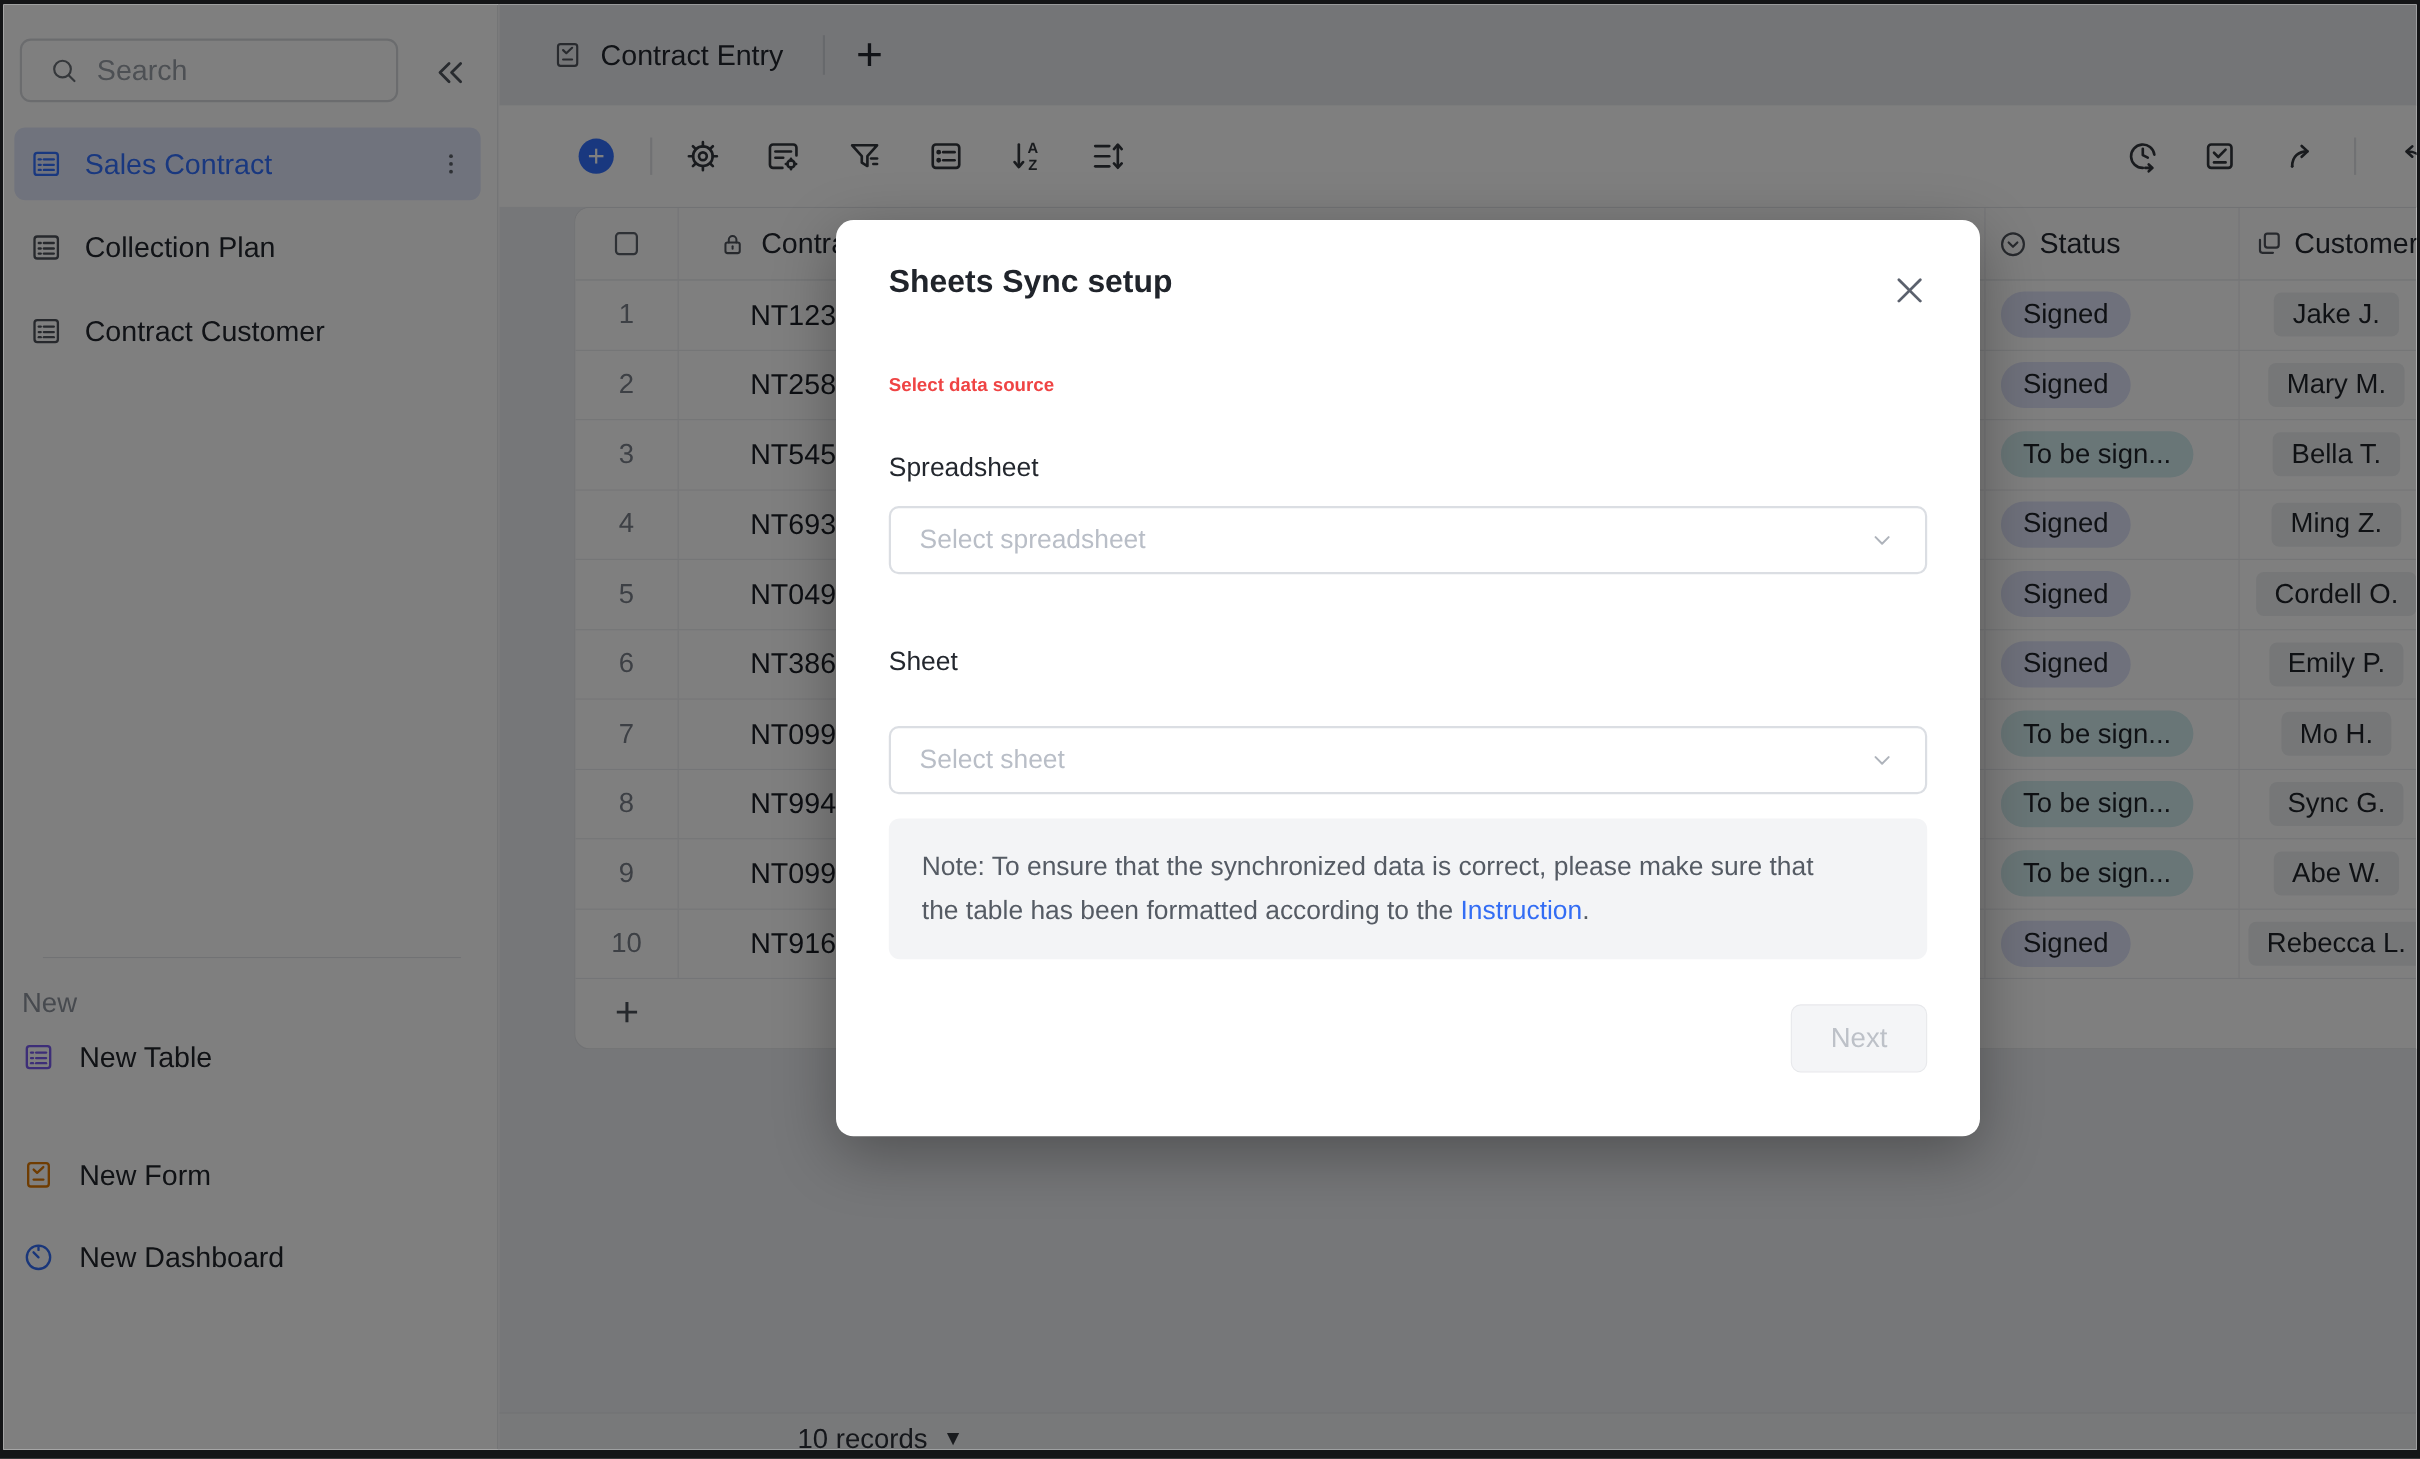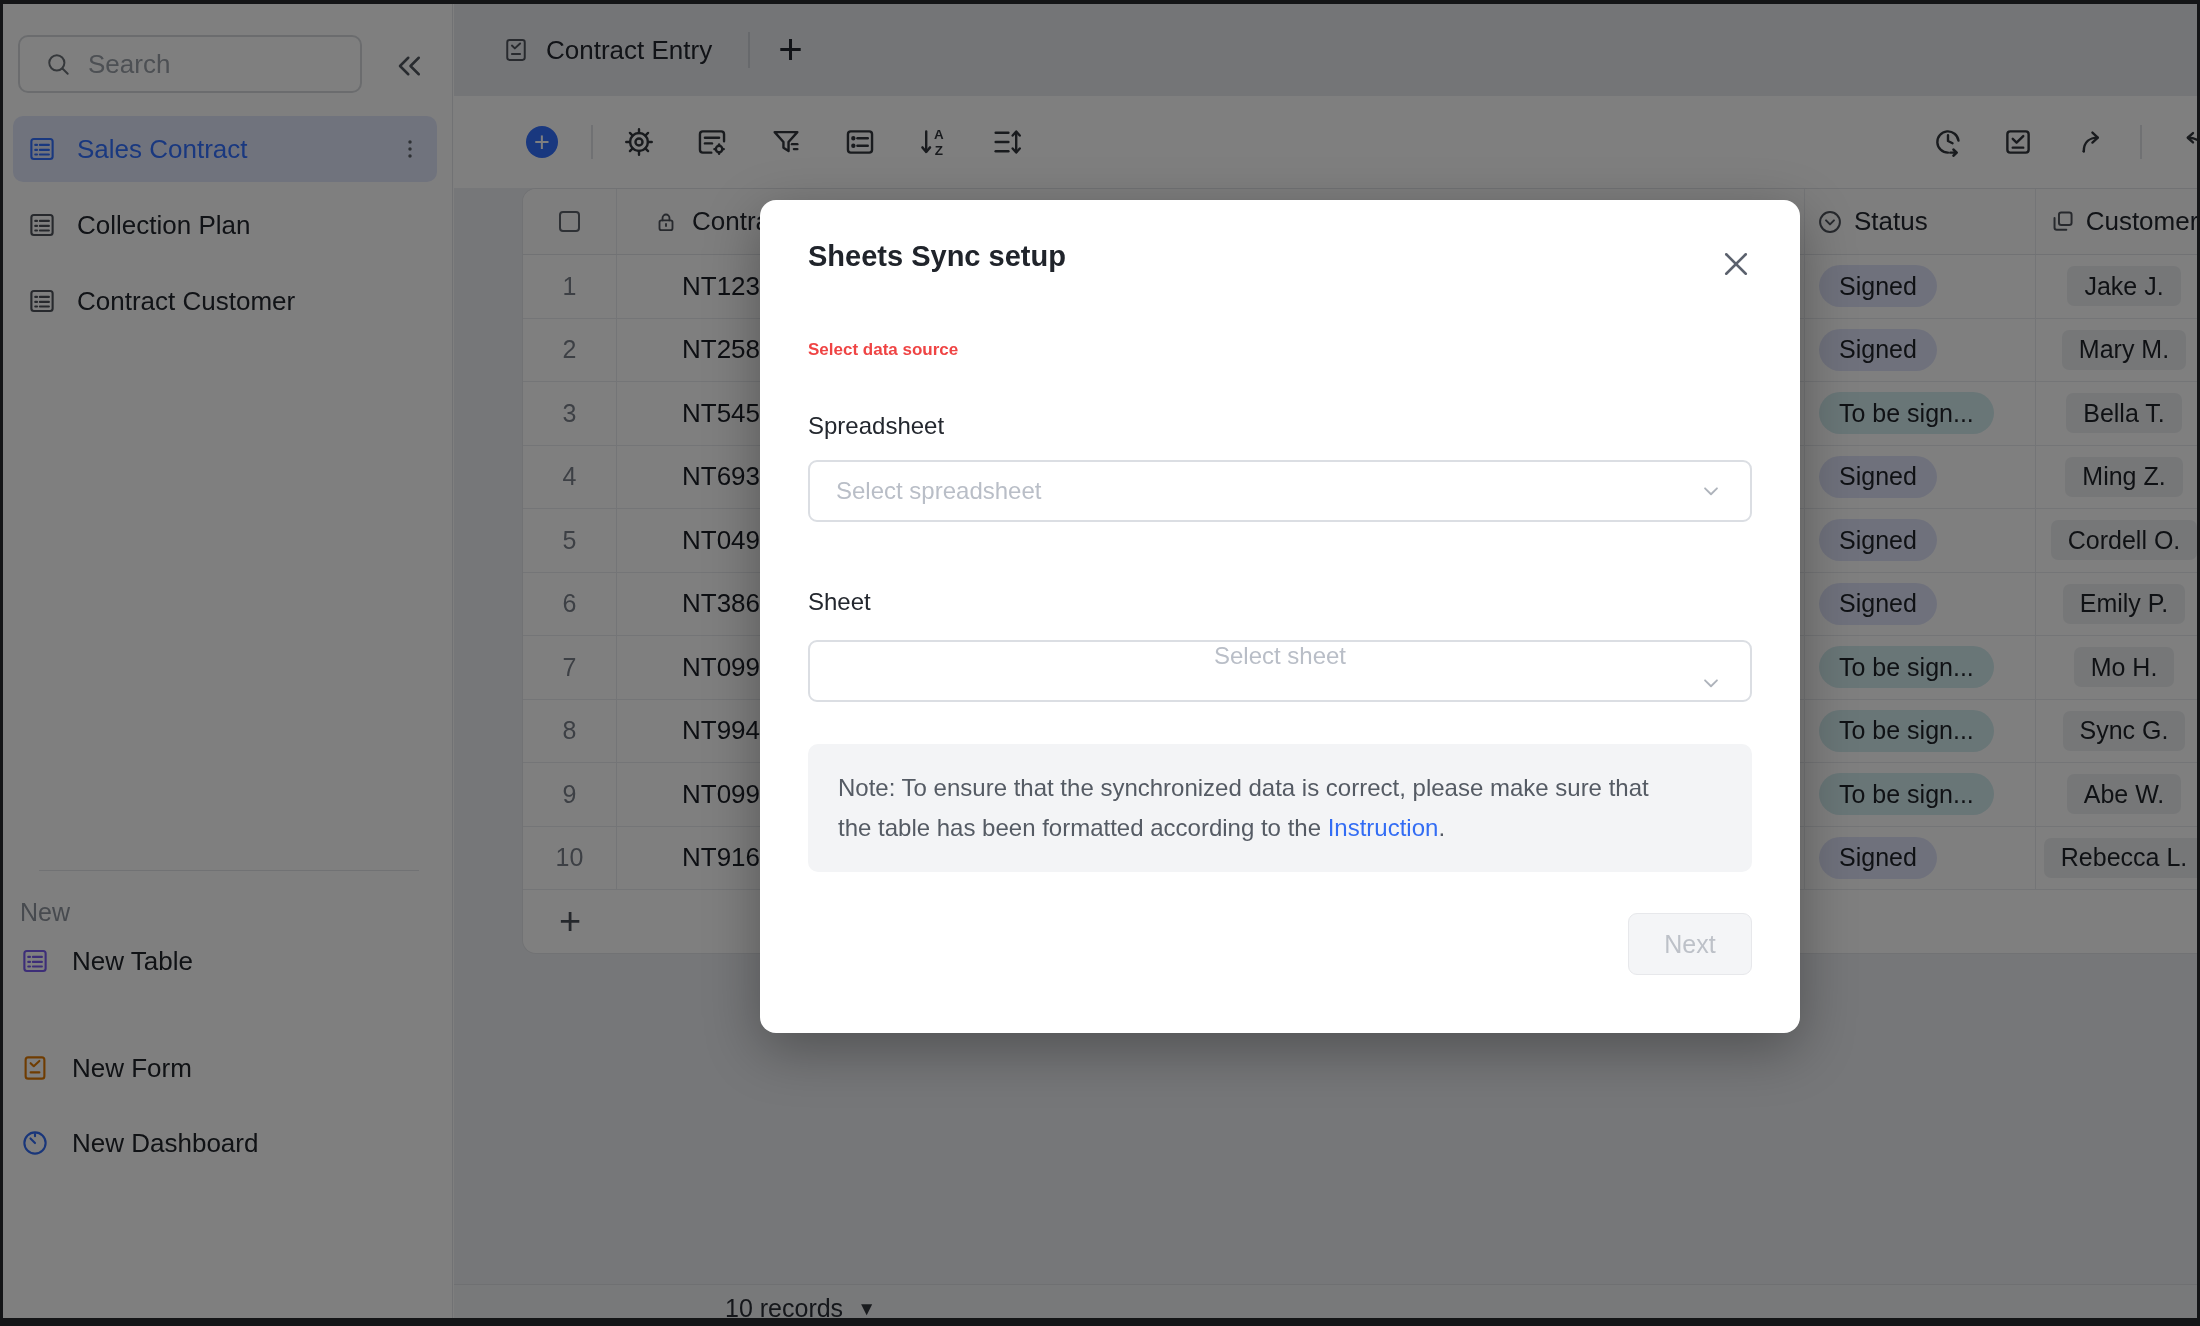--- a/index.html
+++ b/index.html
@@ -502,21 +502,21 @@
     <div class="m-select" style="top:260px;">
       <span class="m-ph">Select spreadsheet</span>
       <span class="m-chevron">
         <svg class="ico" width="26" height="26" viewBox="0 0 24 24" stroke-width="1.5">
               <polyline points="6.5,9.5 12,15 17.5,9.5"></polyline>
             </svg>
       </span>
     </div>
 
     <div class="m-label" style="top:388px;">Sheet</div>
-    <div class="m-select" style="top:440px;flex-direction:column;">
+    <div class="m-select" style="top:460px;">
       <span class="m-ph">Select sheet</span>
       <span class="m-chevron">
         <svg class="ico" width="26" height="26" viewBox="0 0 24 24" stroke-width="1.5">
               <polyline points="6.5,9.5 12,15 17.5,9.5"></polyline>
             </svg>
       </span>
     </div>
 
     <div class="m-note">
       <span>Note: To ensure that the synchronized data is correct, please make sure that</span><br>

